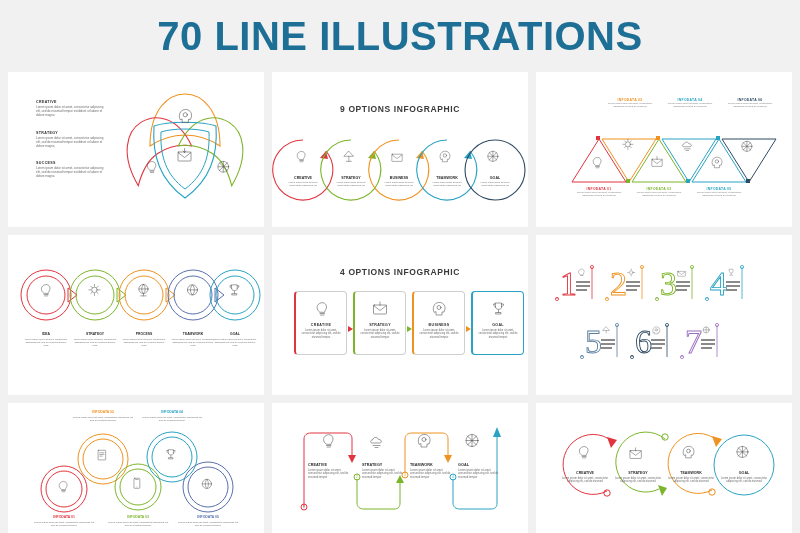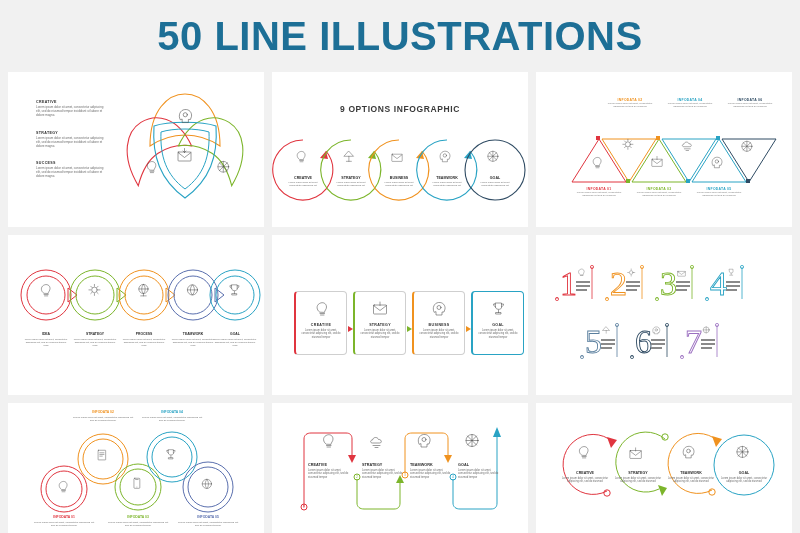--- a/index.html
+++ b/index.html
@@ -92,21 +92,21 @@
   .p9-art{position:absolute;left:14px;top:6px;}
 
   svg{display:block;overflow:visible;}
   .ico{fill:none;stroke:#4a4a4a;stroke-width:1.1;stroke-linecap:round;stroke-linejoin:round;}
 </style>
 </head>
 <body>
 
 <div class="page">
 
-  <div class="page-title">50 LINE ILLUSTRATIONS</div>
+  <div class="page-title">70 LINE ILLUSTRATIONS</div>
 
   <div class="grid">
 
     <div class="panel">
       <div class="p1-text">
         <div class="p1-block">
           <div class="lbl">CREATIVE</div>
           <div class="body-txt">Lorem ipsum dolor sit amet, consectetur adipiscing elit, sed do eiusmod tempor incididunt ut labore et dolore magna</div>
         </div>
         <div class="p1-block">
@@ -344,20 +344,21 @@
           <foreignObject x="4" y="81" width="44" height="24"><div xmlns="http://www.w3.org/1999/xhtml" class="body-txt" style="font-size:2.4px;line-height:3px;text-align:center;font-family:'Liberation Sans',sans-serif;">Lorem ipsum dolor sit amet, consectetur adipiscing elit, sed do eiusmod tempor incid</div></foreignObject>
           <foreignObject x="53" y="81" width="44" height="24"><div xmlns="http://www.w3.org/1999/xhtml" class="body-txt" style="font-size:2.4px;line-height:3px;text-align:center;font-family:'Liberation Sans',sans-serif;">Lorem ipsum dolor sit amet, consectetur adipiscing elit, sed do eiusmod tempor incid</div></foreignObject>
           <foreignObject x="102" y="81" width="44" height="24"><div xmlns="http://www.w3.org/1999/xhtml" class="body-txt" style="font-size:2.4px;line-height:3px;text-align:center;font-family:'Liberation Sans',sans-serif;">Lorem ipsum dolor sit amet, consectetur adipiscing elit, sed do eiusmod tempor incid</div></foreignObject>
           <foreignObject x="151" y="81" width="44" height="24"><div xmlns="http://www.w3.org/1999/xhtml" class="body-txt" style="font-size:2.4px;line-height:3px;text-align:center;font-family:'Liberation Sans',sans-serif;">Lorem ipsum dolor sit amet, consectetur adipiscing elit, sed do eiusmod tempor incid</div></foreignObject>
           <foreignObject x="193" y="81" width="44" height="24"><div xmlns="http://www.w3.org/1999/xhtml" class="body-txt" style="font-size:2.4px;line-height:3px;text-align:center;font-family:'Liberation Sans',sans-serif;">Lorem ipsum dolor sit amet, consectetur adipiscing elit, sed do eiusmod tempor incid</div></foreignObject>
         </svg>
       </div>
     </div>
 
     <div class="panel">
+      <div class="panel-title">4 OPTIONS INFOGRAPHIC</div>
       <div class="p5-art">
 
         <div class="card" style="border-left-color:#e0353f;">
           <div class="c-icon">
             <svg width="15" height="15" viewBox="0 0 28 30">
                 <path class="ico" d="M10 22 C4 18 3 9 10 5 C17 1 24 5 24 12 C24 17 20 19 20 22 Z"></path>
                 <path class="ico" d="M11 25 L20 25 M12 28 L19 28"></path>
               </svg>
           </div>
           <div class="lbl">CREATIVE</div>

